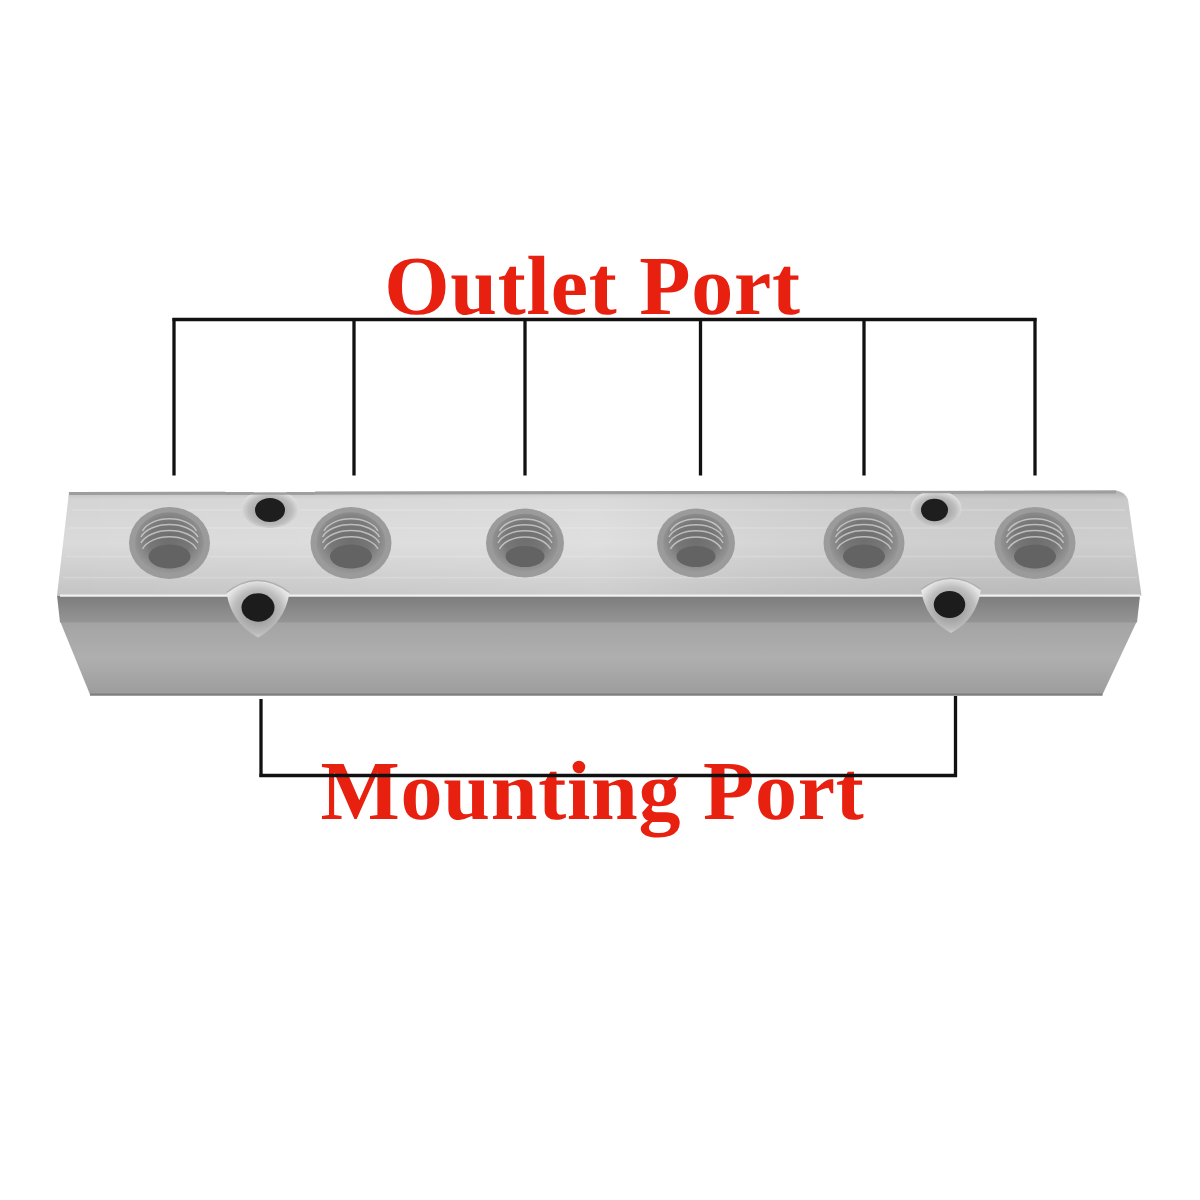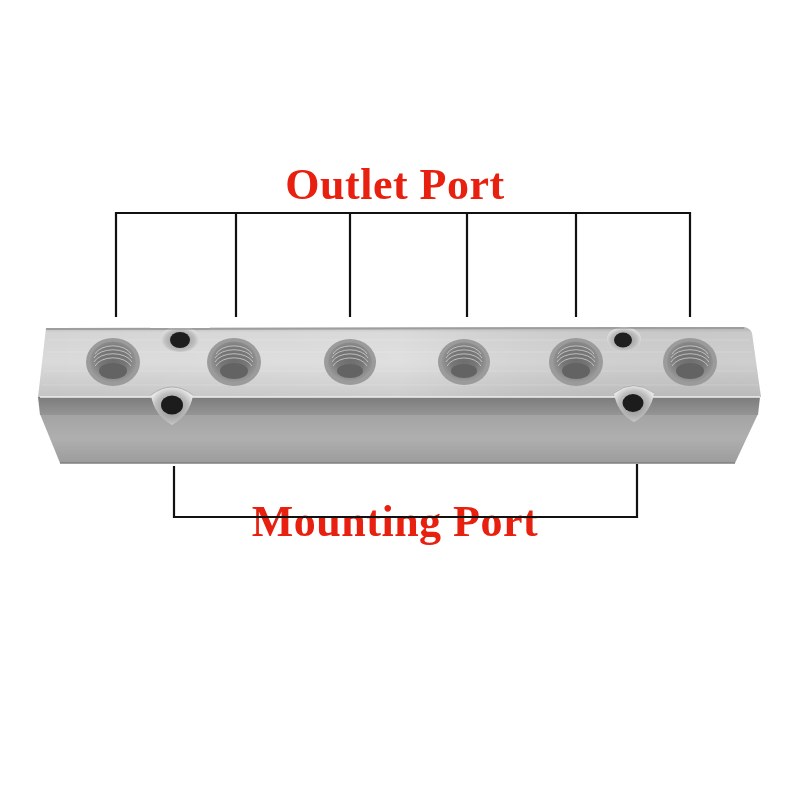--- a/index.html
+++ b/index.html
@@ -3,21 +3,21 @@
   <meta charset="utf-8">
   <style>
     html, body { margin: 0; padding: 0; background: #ffffff; }
     body { width: 800px; height: 800px; position: relative; overflow: hidden; font-family: "Liberation Serif", serif; }
     .label {
       position: absolute;
       left: 0; width: 790px;
       text-align: center;
       font-family: "Liberation Serif", "DejaVu Serif", serif;
       font-weight: bold;
-      font-size: 44px;
+      font-size: 56px;
       line-height: 1;
       letter-spacing: 0.5px;
     }
     #outlet-label { top: 163px; }
     #mounting-label { top: 500px; }
     svg.scene { position: absolute; left: 0; top: 0; }
   </style>
 </head>
 <body>
 

